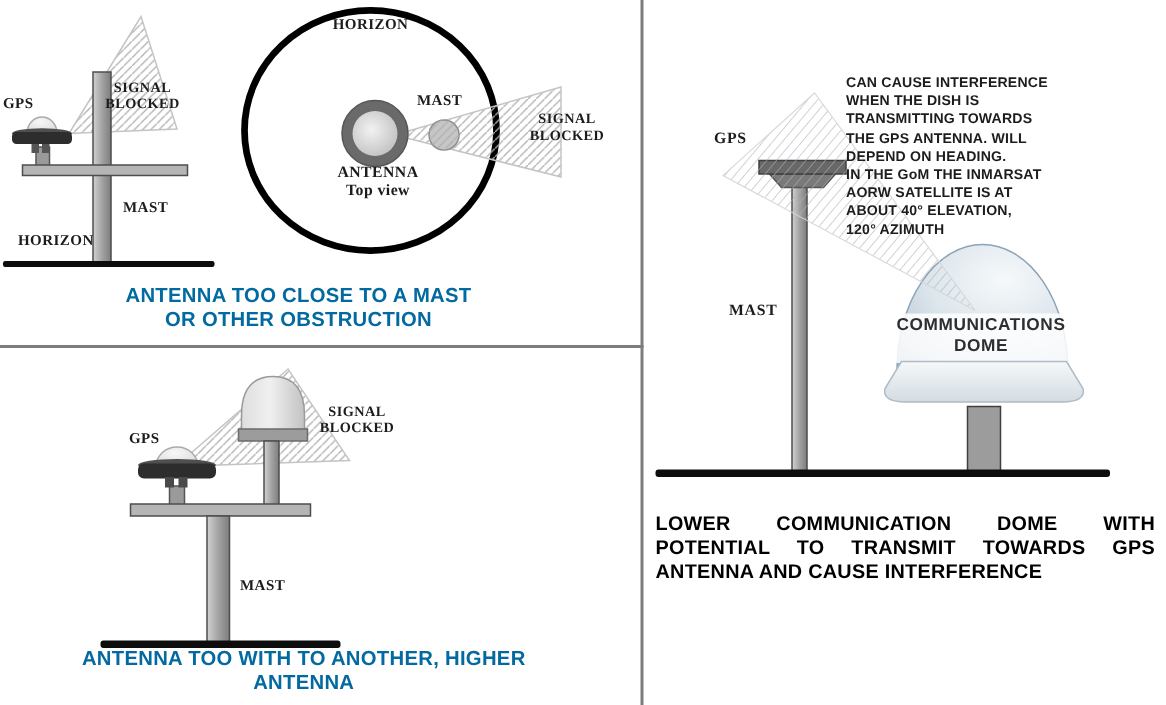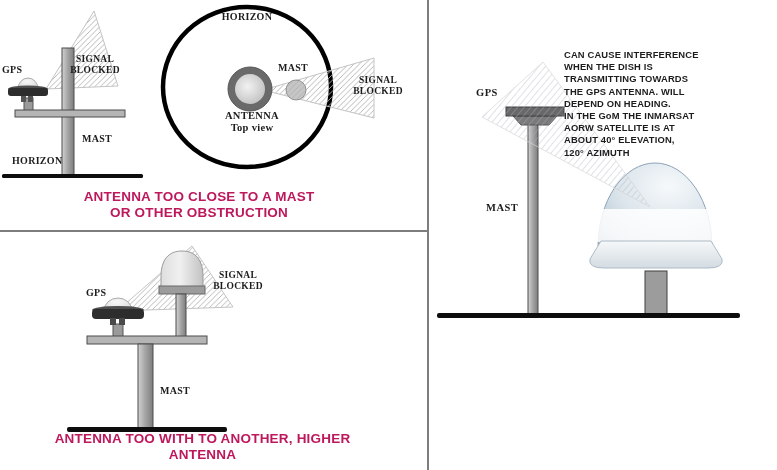--- a/index.html
+++ b/index.html
@@ -6,21 +6,21 @@
   #stage{
     position:relative;width:777px;height:470px;background:#ffffff;overflow:hidden;
     font-family:"Liberation Sans",sans-serif;
   }
   .lbl{
     position:absolute;font-weight:700;color:#1c1c1c;font-size:10px;
     letter-spacing:.3px;white-space:pre-line;line-height:11px;font-family:Liberation Serif, serif;
   }
   .lbl.center{text-align:center;}
   .caption{
-    position:absolute;font-weight:700;color:#be185d;font-size:13.5px;line-height:15.5px;
+    position:absolute;font-weight:700;color:#0369a1;font-size:13.5px;line-height:15.5px;
     text-align:center;white-space:pre-line;letter-spacing:.2px;
   }
   .note{
     position:absolute;font-weight:700;color:#1c1c1c;font-size:9.4px;line-height:12.2px;
     white-space:pre-line;letter-spacing:.15px;
   }
   .dome-label{
     position:absolute;font-weight:700;color:#2e2e2e;font-size:11.5px;line-height:13.5px;
     text-align:center;white-space:pre-line;letter-spacing:.4px;
   }
@@ -155,14 +155,21 @@
   <div class="lbl" style="left:486px;top:202px;font-size:10.5px;letter-spacing:.5px;">MAST</div>
   <div class="note" style="left:564px;top:49px;width:182px;">CAN CAUSE INTERFERENCE
 WHEN THE DISH IS
 TRANSMITTING TOWARDS
 THE GPS ANTENNA. WILL
 DEPEND ON HEADING.
 IN THE GoM THE INMARSAT
 AORW SATELLITE IS AT
 ABOUT 40° ELEVATION,
 120° AZIMUTH</div>
+  <div class="dome-label" style="left:592px;top:211px;width:124px;">COMMUNICATIONS
+DOME</div>
+  <div class="jcap" style="left:437px;top:341px;width:333px;">
+    <div class="jline">LOWER COMMUNICATION DOME WITH</div>
+    <div class="jline">POTENTIAL TO TRANSMIT TOWARDS GPS</div>
+    <div class="jline last">ANTENNA AND CAUSE INTERFERENCE</div>
+  </div>
 
 </div>
 
 </body></html>

